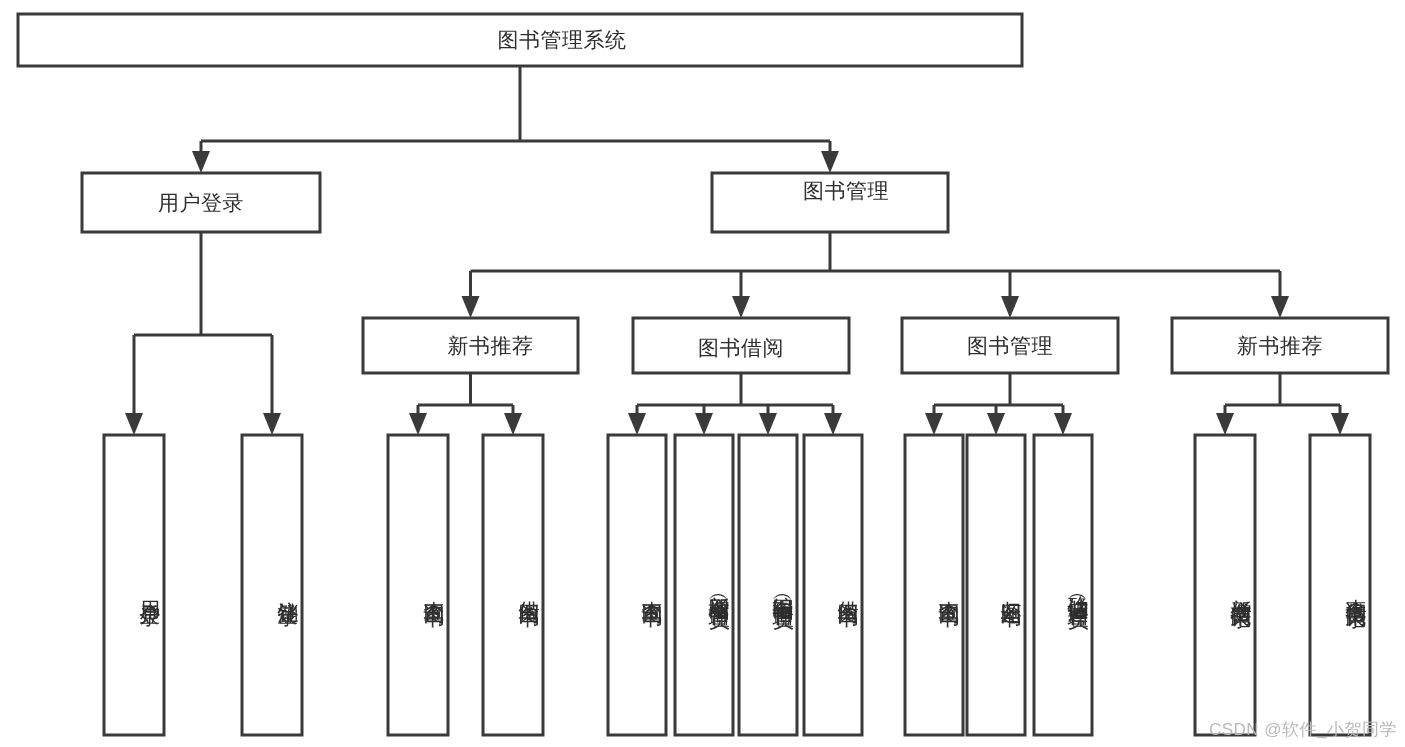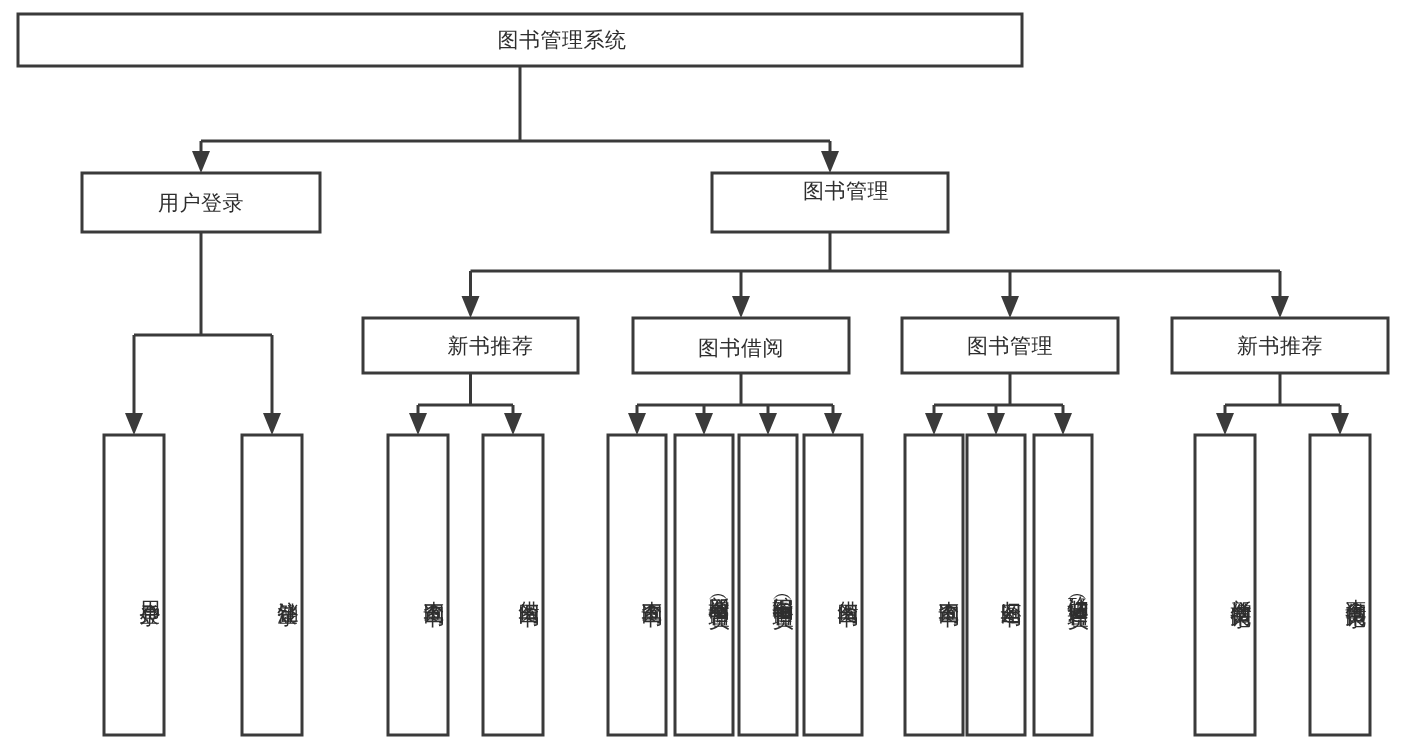--- a/index.html
+++ b/index.html
@@ -176,13 +176,14 @@
       <div class="node-label-v" style="left: 675px; top: 435px; width: 58px; height: 300px;">新增图书（管理员）</div>
       <div class="node-label-v" style="left: 739px; top: 435px; width: 58px; height: 300px;">编辑图书（管理员）</div>
       <div class="node-label-v" style="left: 804px; top: 435px; width: 58px; height: 300px;">借阅图书</div>
       <div class="node-label-v" style="left: 905px; top: 435px; width: 58px; height: 300px;">查询图书</div>
       <div class="node-label-v" style="left: 967px; top: 435px; width: 58px; height: 300px;">归还图书</div>
       <div class="node-label-v" style="left: 1034px; top: 435px; width: 58px; height: 300px;">确认归还（管理员）</div>
       <div class="node-label-v" style="left: 1195px; top: 435px; width: 60px; height: 300px;">新增借阅记录</div>
       <div class="node-label-v" style="left: 1310px; top: 435px; width: 60px; height: 300px;">查询借阅记录</div>
     </div>
 
+  <div class="watermark">CSDN @软件_小贺同学</div>
 </div>
 
 </body></html>

